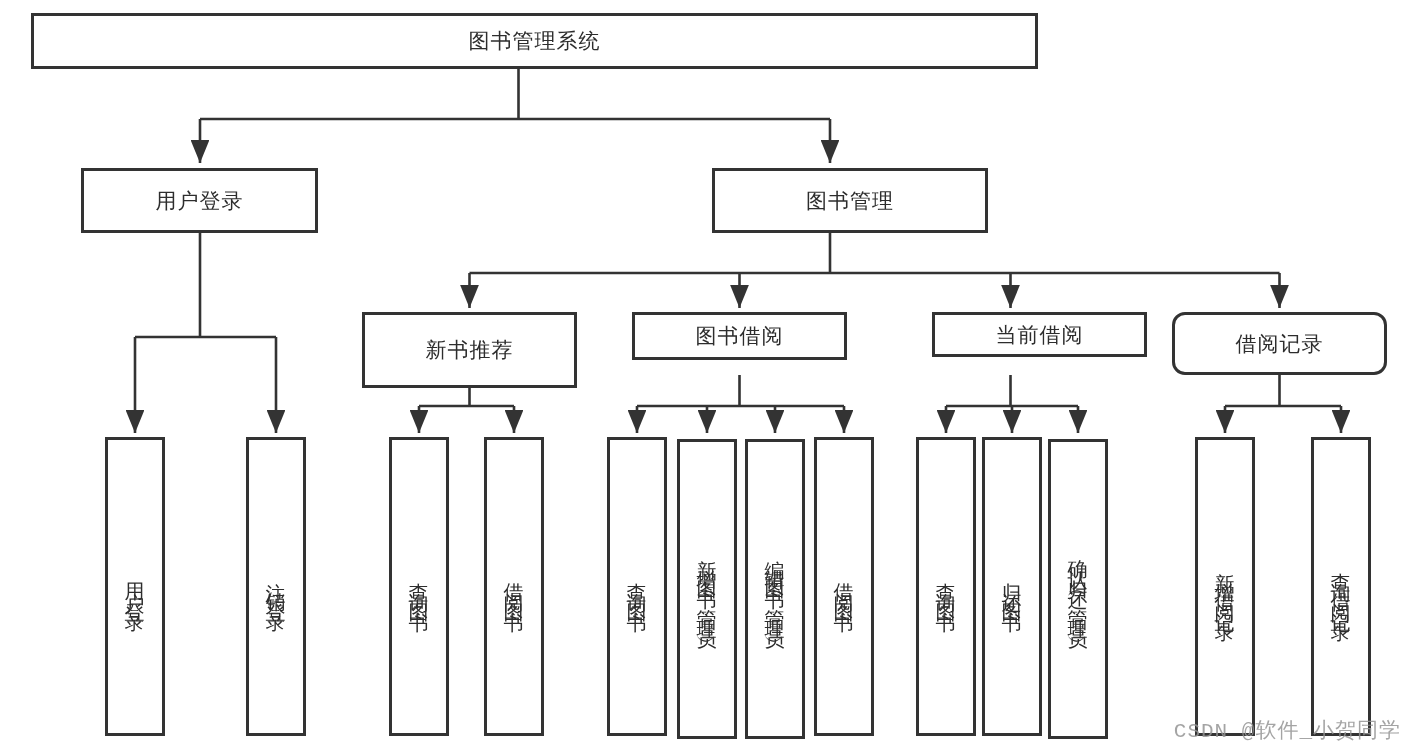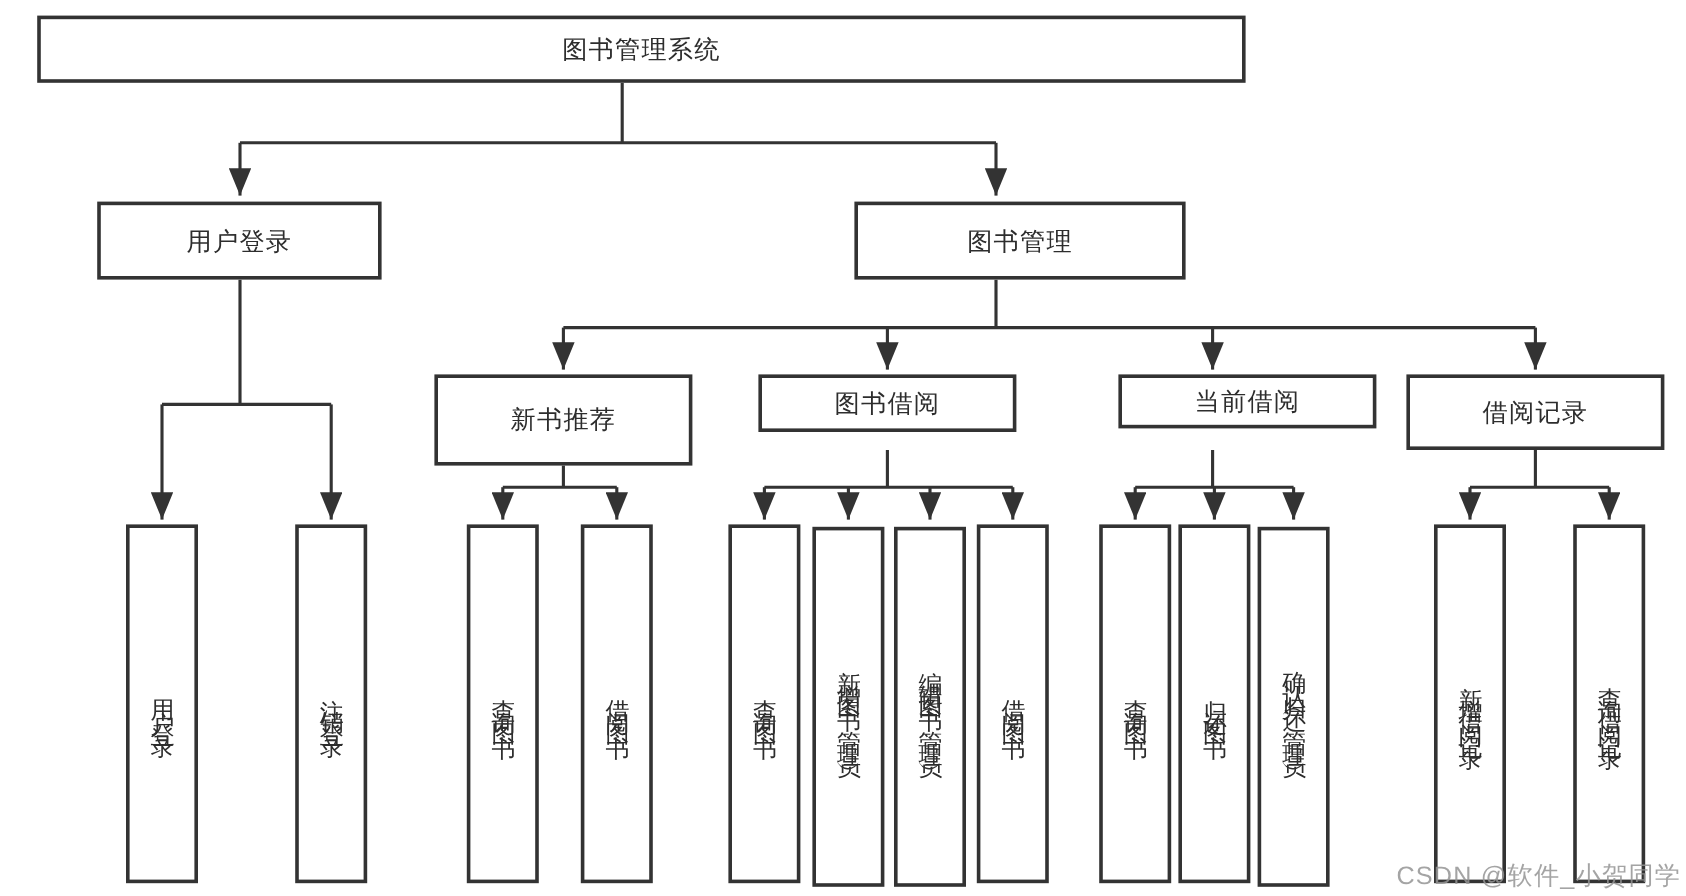--- a/index.html
+++ b/index.html
@@ -54,20 +54,21 @@
   }
   #watermark {
     position: absolute;
     right: 4px;
     bottom: 3px;
     font-size: 21px;
     color: rgba(148, 148, 148, 0.85);
     z-index: 3;
     white-space: nowrap;
     letter-spacing: 1px;
+    font-family: Liberation Mono, monospace;
   }
 </style>
 </head>
 <body>
 
 <div id="canvas">
 
   <svg id="connector-svg" viewBox="0 0 1405 747" xmlns="http://www.w3.org/2000/svg">
     <defs>
       <marker id="arrow" viewBox="0 0 10 10" refX="10" refY="5" markerWidth="8.8" markerHeight="7.2" preserveAspectRatio="none" orient="auto" markerUnits="strokeWidth">
@@ -118,21 +119,21 @@
 
   <div class="node hbox" style="left:362px; top:312px; width:215px; height:76px;">
     <span>新书推荐</span>
   </div>
   <div class="node hbox" style="left:632px; top:312px; width:215px; height:48px;">
     <span>图书借阅</span>
   </div>
   <div class="node hbox" style="left:932px; top:312px; width:215px; height:45px;">
     <span>当前借阅</span>
   </div>
-  <div class="node hbox" style="left:1172px; top:312px; width:215px; height:63px;">
+  <div class="node hbox" style="left:1172px; top:312px; width:215px; height:63px;border-radius:13px;">
     <span>借阅记录</span>
   </div>
 
   <div class="node vbox" style="left:105px; top:437px; width:60px; height:299px;">
     <span>用户登录</span>
   </div>
   <div class="node vbox" style="left:246px; top:437px; width:60px; height:299px;">
     <span>注销登录</span>
   </div>
 

